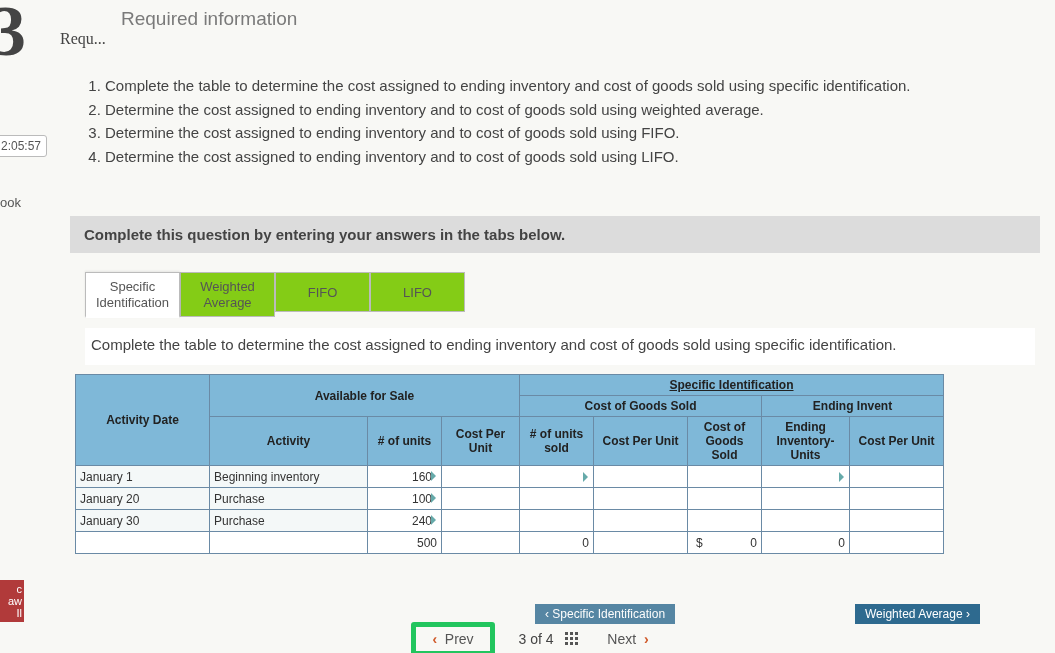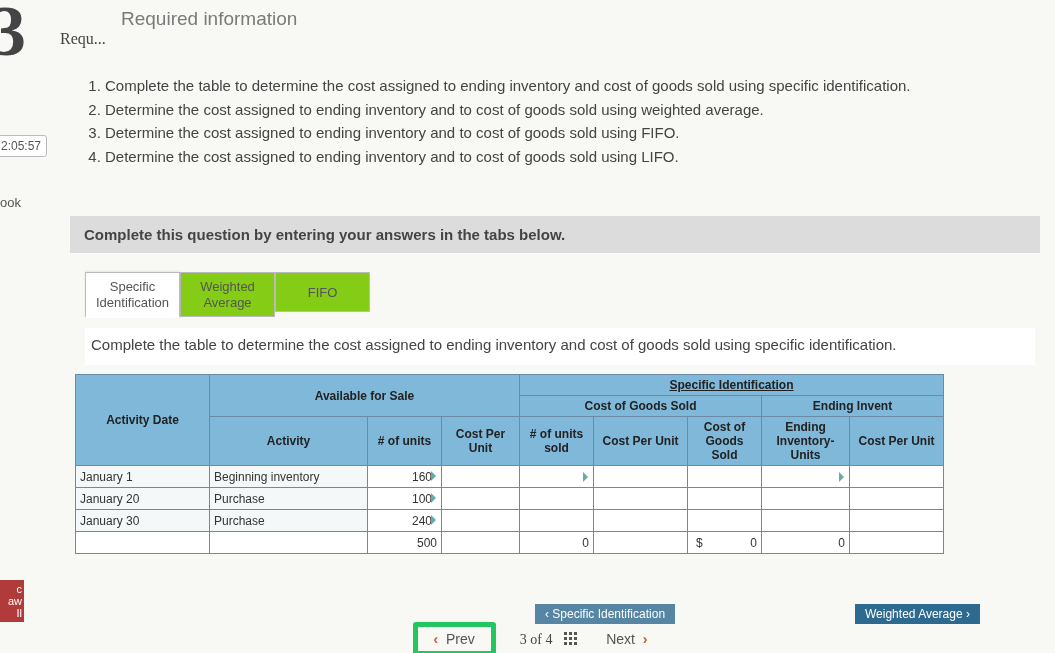--- a/index.html
+++ b/index.html
@@ -28,21 +28,21 @@
 td.wcell{background:#fff;}
 td.lcell{background:#f4f8f8;}
 td.rnum{text-align:right;background:#fff;}
 .underln{text-decoration:underline;}
 .tabrow{position:absolute;left:75px;top:604px;width:978px;height:24px;}
 .tabrow .tnav{display:inline-block;background:#2e6a8f;color:#fff;font-size:12px;padding:3px 10px;}
 .tabrow .tnav.left{position:absolute;left:460px;opacity:.8;}
 .tabrow .tnav.right{position:absolute;left:780px;}
 .pager{position:absolute;left:350px;top:622px;width:360px;text-align:center;font-size:14px;color:#444;}
 .pager .prev{display:inline-block;border:5px solid #22c55e;padding:4px 16px;border-radius:3px;margin-right:20px;color:#555;}
-.pager .pinfo{display:inline-block;margin-right:8px;font-family:Liberation Serif, serif;}
+.pager .pinfo{display:inline-block;margin-right:8px;}
 .pager .grid{display:inline-block;width:14px;height:14px;position:relative;top:2px;margin-right:24px;}
 .pager .grid span{position:absolute;width:3px;height:3px;background:#555;}
 .pager .next{display:inline-block;color:#555;}
 .chev{color:#d05a2a;font-weight:bold;}
 .rawbadge{position:absolute;left:0;top:580px;width:24px;background:#b13a3a;color:#fff;font-size:11px;line-height:1.1;padding:3px 2px;text-align:right;}
 .inputmark{display:inline-block;width:0;height:0;border-top:5px solid transparent;border-bottom:5px solid transparent;border-left:5px solid #6aa;position:relative;top:0;left:-1px;}
 .totrow td{background:#fff;}
 .dollar{text-align:right;}
 td.smallcell{height:22px;}
 </style>
@@ -67,20 +67,21 @@
     <li>Determine the cost assigned to ending inventory and to cost of goods sold using LIFO.</li>
   </ol>
 </div>
 
 <div class="grayband">Complete this question by entering your answers in the tabs below.</div>
 
 <div class="tabs">
   <div class="tab active twoline">Specific Identification</div>
   <div class="tab twoline">Weighted Average</div>
   <div class="tab">FIFO</div>
+  <div class="tab">LIFO</div>
 </div>
 
 <div class="subinstr">Complete the table to determine the cost assigned to ending inventory and cost of goods sold using specific identification.</div>
 
 <div class="tablewrap">
 <table class="main">
   <tbody>
           <tr>
     <th class="bluehdr" rowspan="3" style="width:134px">Activity Date</th>
     <th class="bluehdr" colspan="3" rowspan="2" style="width:256px">Available for Sale</th>

